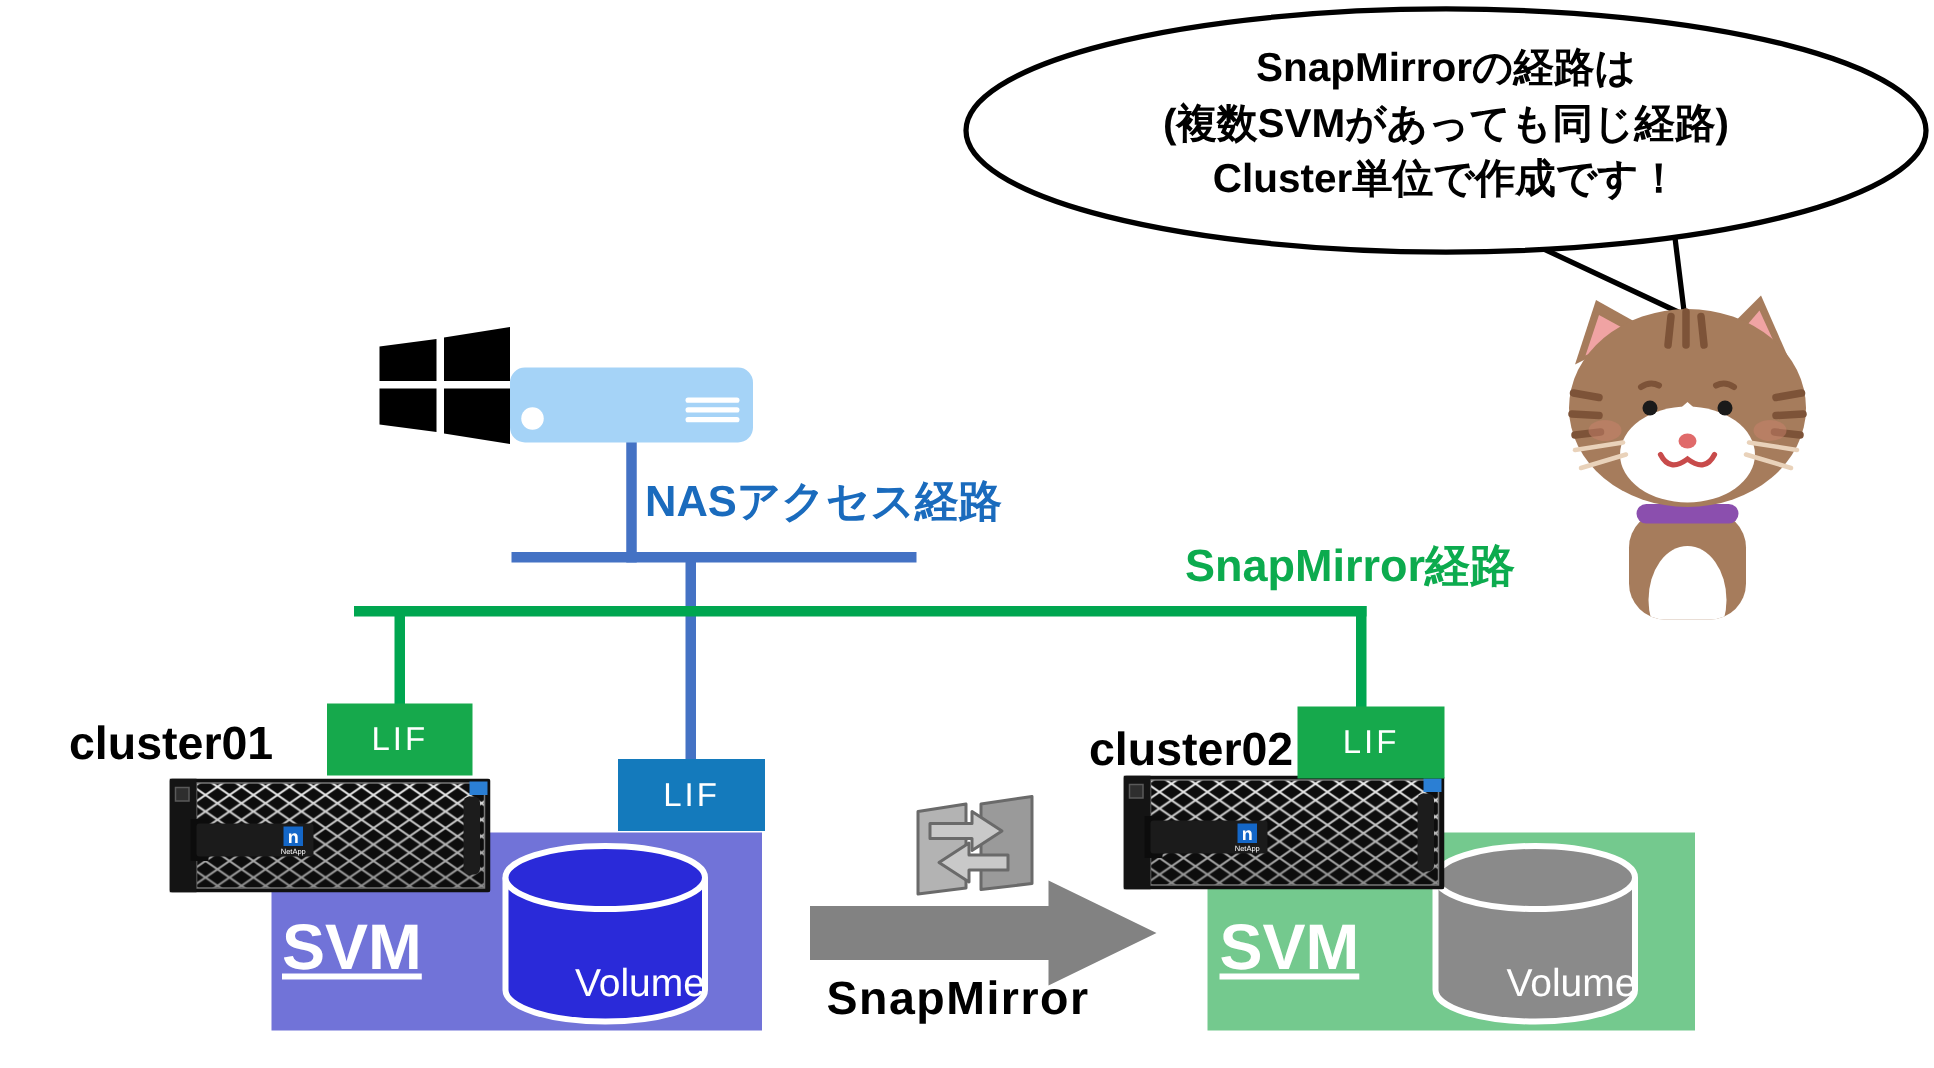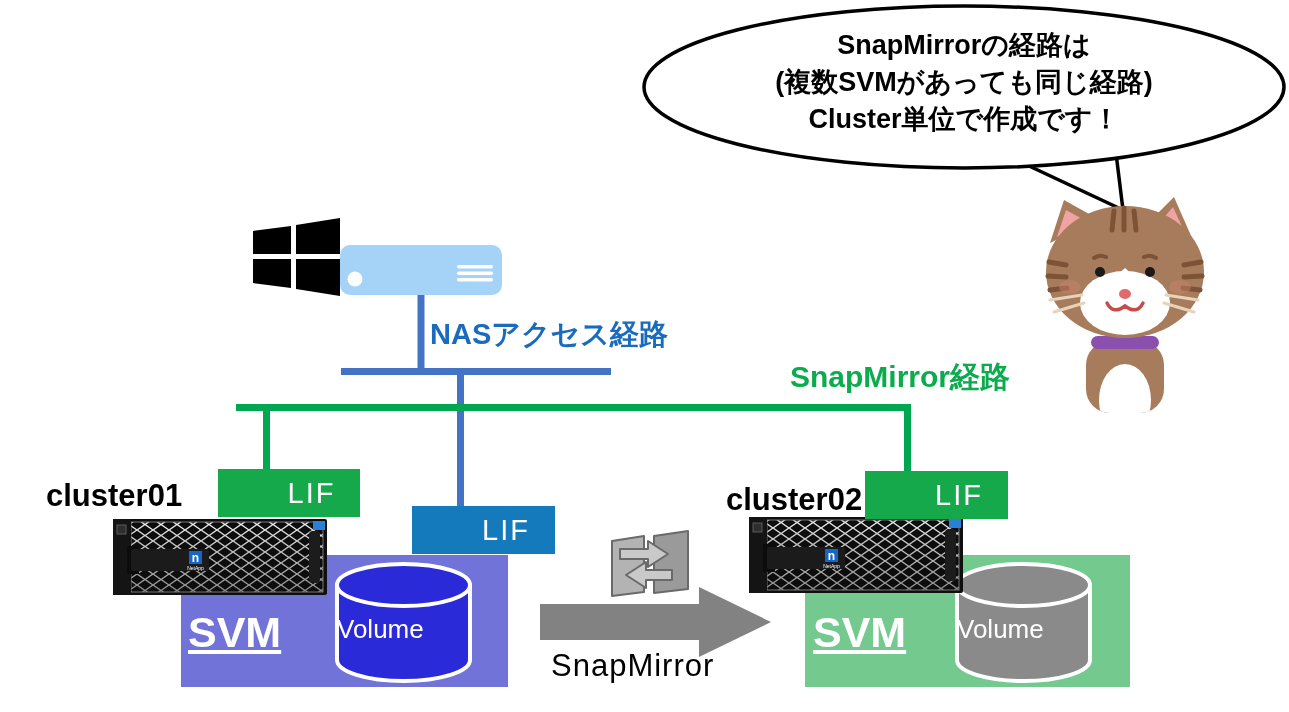--- a/index.html
+++ b/index.html
@@ -12,28 +12,28 @@
   .bubble-text{
     left:664px;top:27px;width:600px;text-align:center;
     font-size:27px;font-weight:700;color:#000;line-height:37px;
   }
   .lbl-nas{left:430px;top:315px;font-size:29px;font-weight:700;color:#1a6bbd;}
   .lbl-smpath{left:790px;top:357px;font-size:30px;font-weight:700;color:#0cab4e;}
   .lbl-cluster{font-size:31px;font-weight:700;color:#000;}
   .lbl-c1{left:14px;top:478px;margin-left:32px;}
   .lbl-c2{left:698px;top:482px;margin-left:28px;}
   .lif{
-    color:#fff;font-size:29px;font-weight:400;letter-spacing:2px;
-    text-align:center;line-height:48px;height:48px;padding-left:45px;
+    color:#fff;font-size:22px;font-weight:400;letter-spacing:2px;
+    text-align:center;line-height:48px;height:48px;
   }
   .lif-green{background:#16a94c;}
   .lif-blue{background:#147abc;}
   .lbl-svm{top:608px;font-size:43px;font-weight:700;color:#fff;text-decoration:underline;}
-  .lbl-volume{top:614px;font-size:26px;color:#fff;text-align:left;}
-  .lbl-snapmirror{left:551px;top:648px;font-size:31px;font-weight:400;letter-spacing:1px;color:#000;}
+  .lbl-volume{top:640px;font-size:26px;color:#fff;text-align:right;}
+  .lbl-snapmirror{left:551px;top:648px;font-size:31px;font-weight:700;letter-spacing:1px;color:#000;}
 </style>
 </head>
 <body>
 
 <div id="stage">
 
 <svg id="scene" viewBox="0 0 1289 712">
   <defs>
     <linearGradient id="silver" x1="0" y1="0" x2="0" y2="1">
       <stop offset="0" stop-color="#f2f2f2"></stop>

